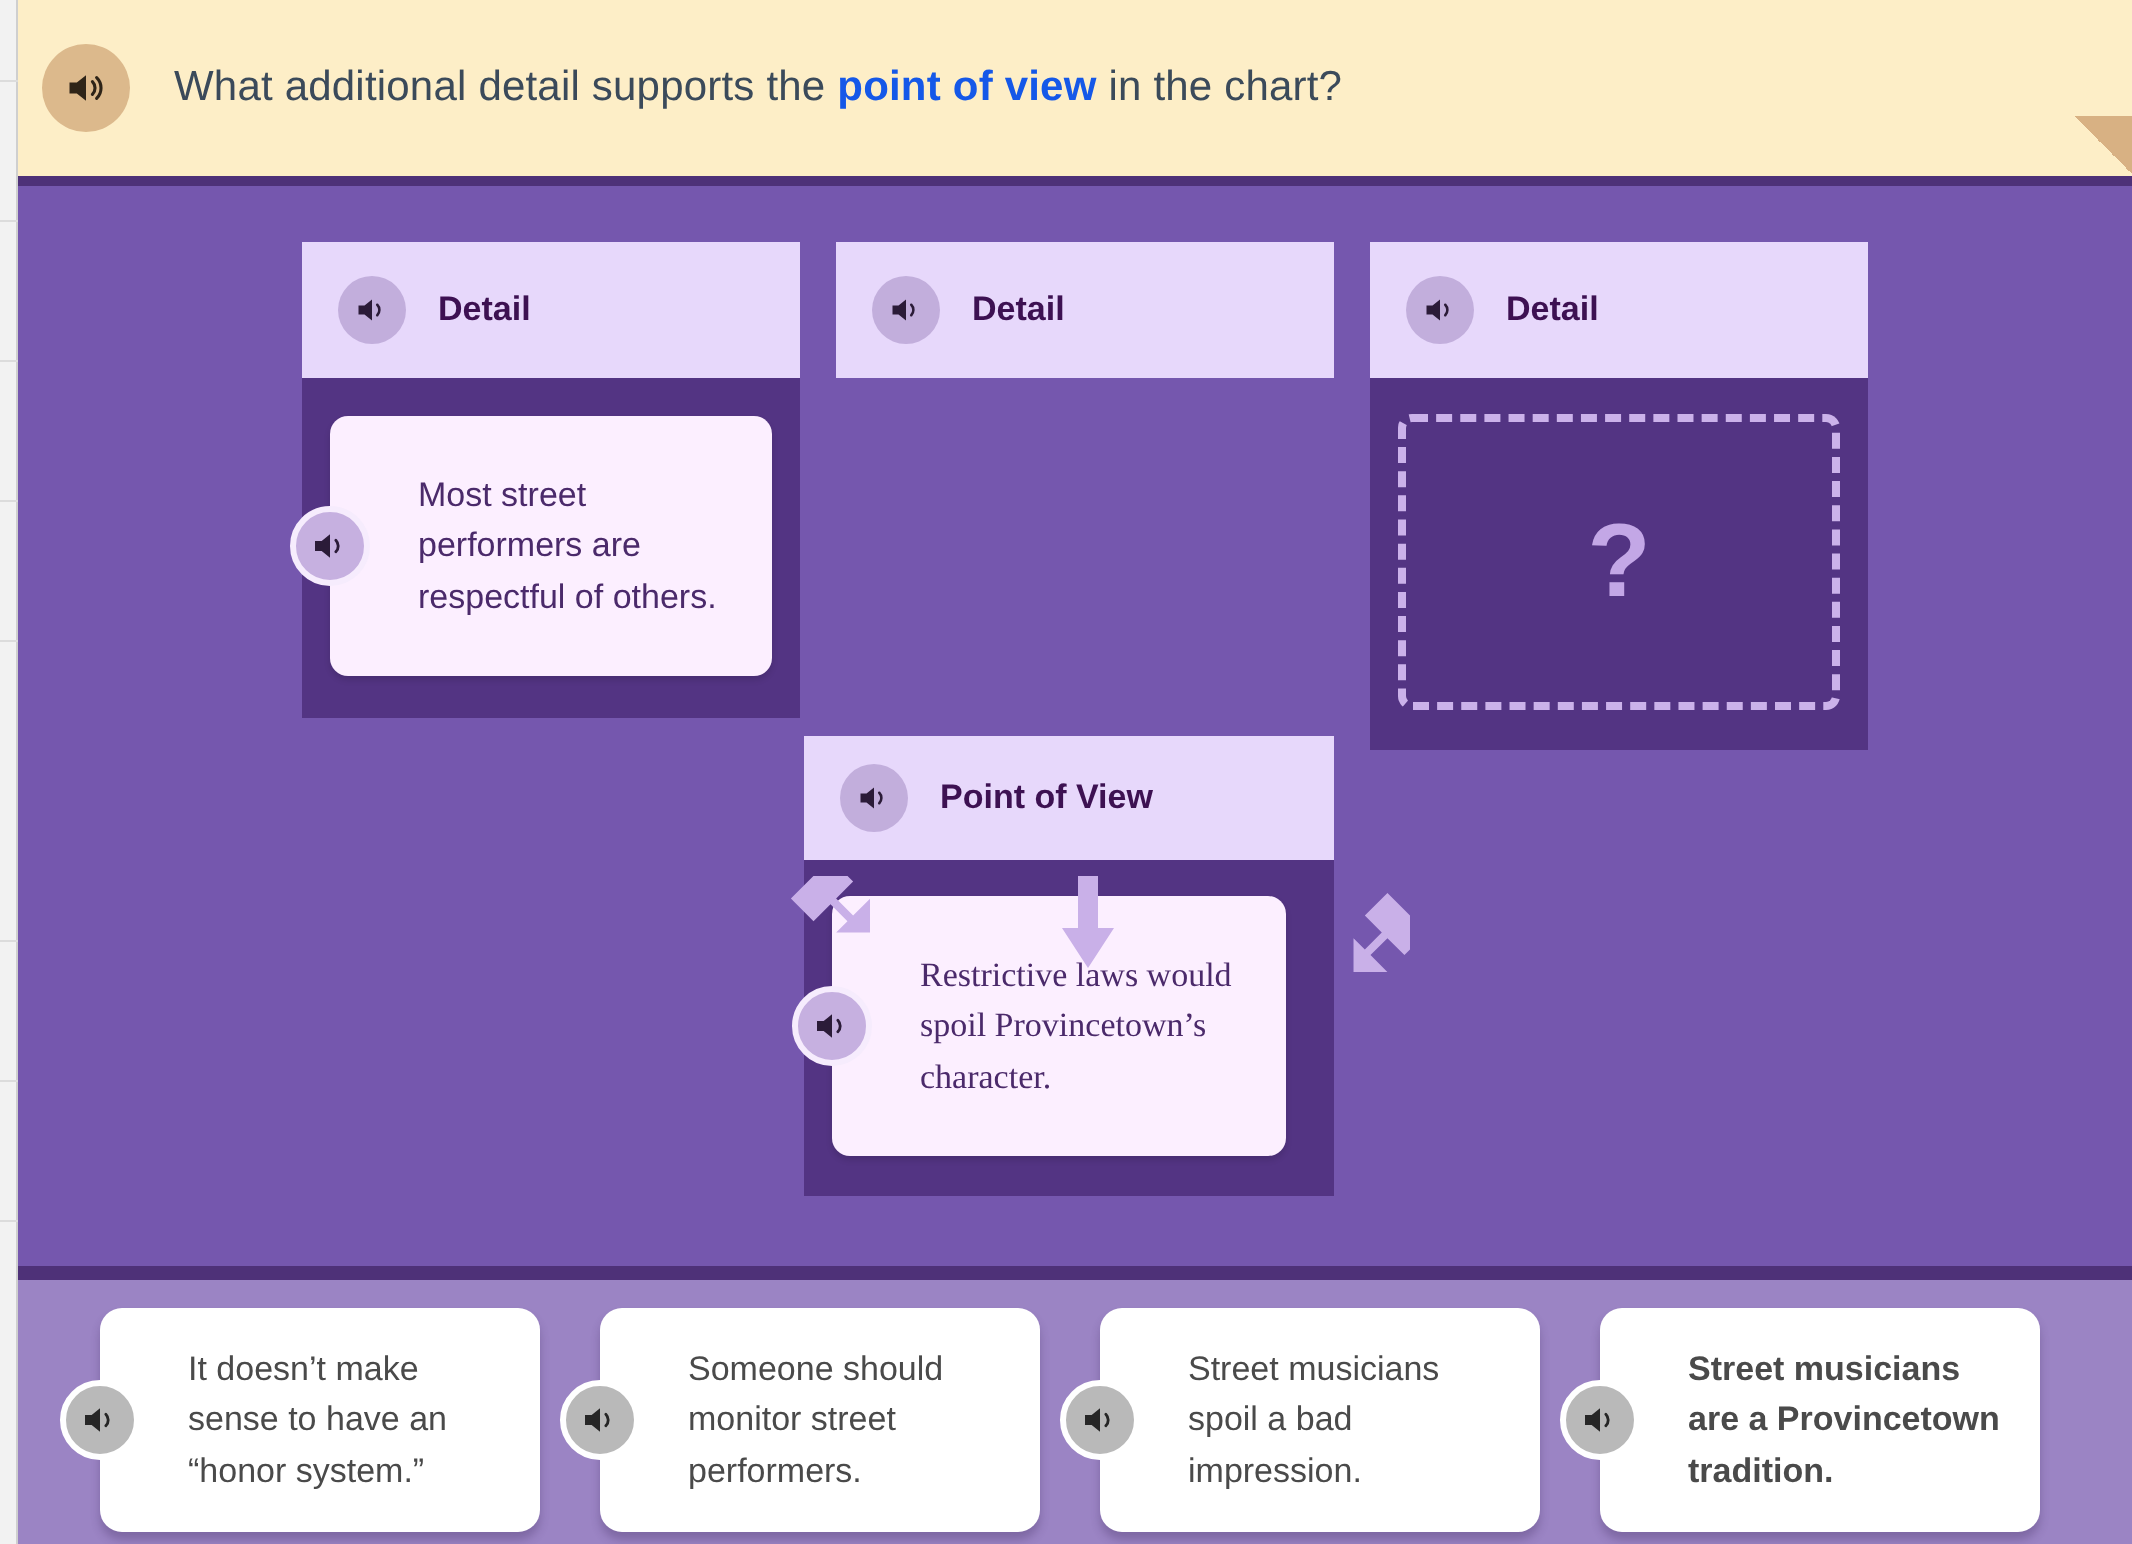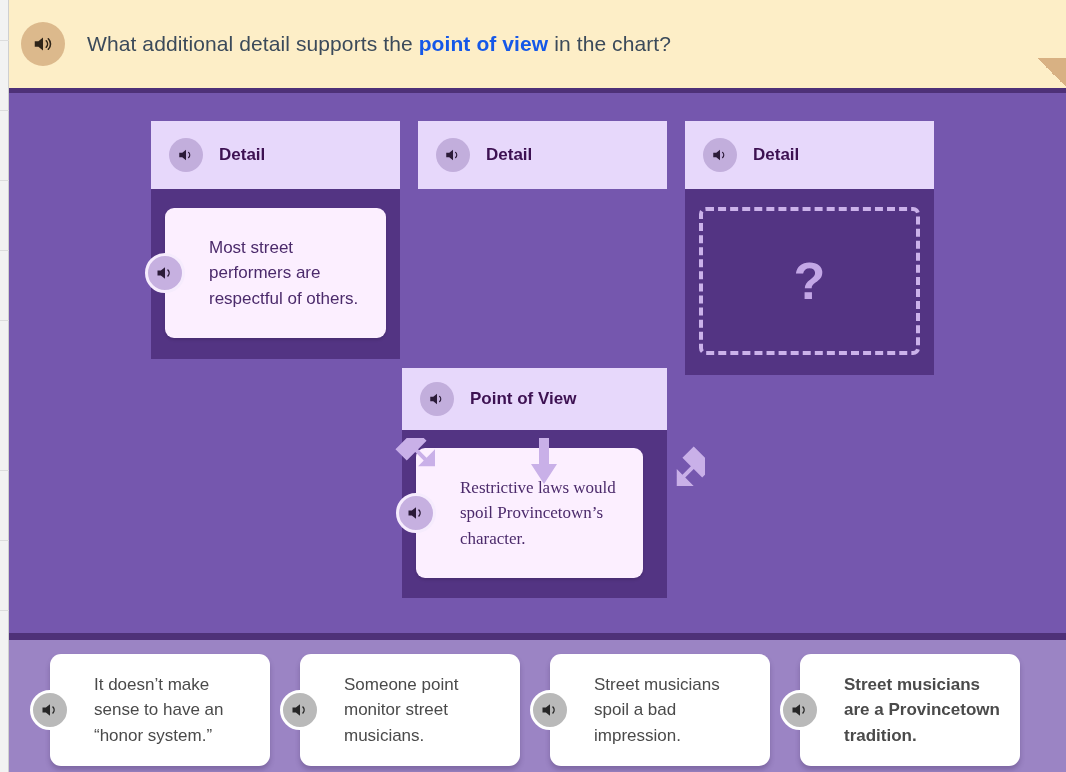--- a/index.html
+++ b/index.html
@@ -387,21 +387,21 @@
       <span>It doesn’t make sense to have an “honor system.”</span>
     </div>
 
     <div class="option o2">
       <div class="speaker-btn spk-gray spk-float">
         <svg width="20" height="20" viewBox="0 0 24 24" aria-hidden="true">
           <path d="M3 9v6h4l5 4V5L7 9H3z" fill="#262626"></path>
           <path d="M15.5 8.5a5 5 0 0 1 0 7" stroke="#262626" stroke-width="1.7" fill="none" stroke-linecap="round"></path>
         </svg>
       </div>
-      <span>Someone point monitor street musicians.</span>
+      <span>Someone should monitor street performers.</span>
     </div>
 
     <div class="option o3">
       <div class="speaker-btn spk-gray spk-float">
         <svg width="20" height="20" viewBox="0 0 24 24" aria-hidden="true">
           <path d="M3 9v6h4l5 4V5L7 9H3z" fill="#262626"></path>
           <path d="M15.5 8.5a5 5 0 0 1 0 7" stroke="#262626" stroke-width="1.7" fill="none" stroke-linecap="round"></path>
         </svg>
       </div>
       <span>Street musicians spoil a bad impression.</span>

